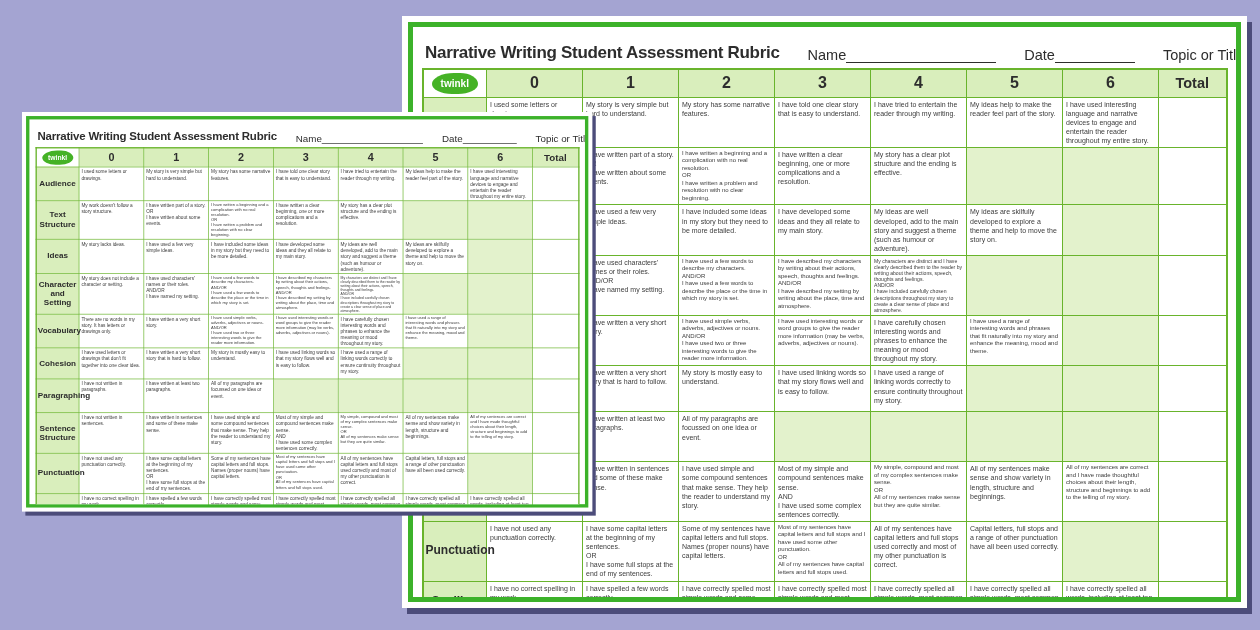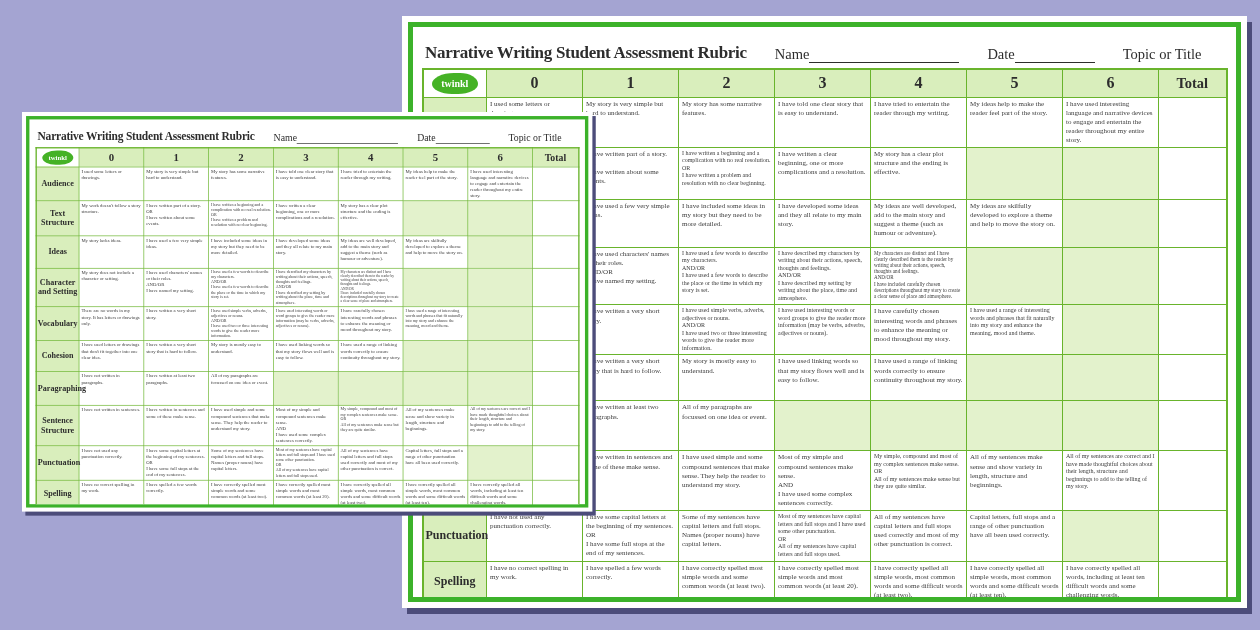--- a/index.html
+++ b/index.html
@@ -1,21 +1,21 @@
 <!DOCTYPE html>
 <html><head>
 <meta charset="utf-8">
 <style>
   html,body { margin:0; padding:0; }
   body {
     width:1260px; height:630px; position:relative; overflow:hidden;
     background:#a4a4d2;
     font-family:"Liberation Sans", sans-serif;
   }
-  .page { position:absolute;font-family:Liberation Serif, serif; }
+  .page { position:absolute; }
   .page.back  { left:402px; top:16px;  z-index:1; }
   .page.front { left:22px;  top:112px; z-index:2; }
   .page-inner {
     width:845px; height:592px; background:#ffffff; position:relative;
     box-shadow:5px 6px 0 #4c4c7a;
     transform-origin:top left;
   }
   .page.front .page-inner { transform:scale(0.675); }
   .frame {
     position:absolute; inset:6px; border:5px solid #3cb22a;

